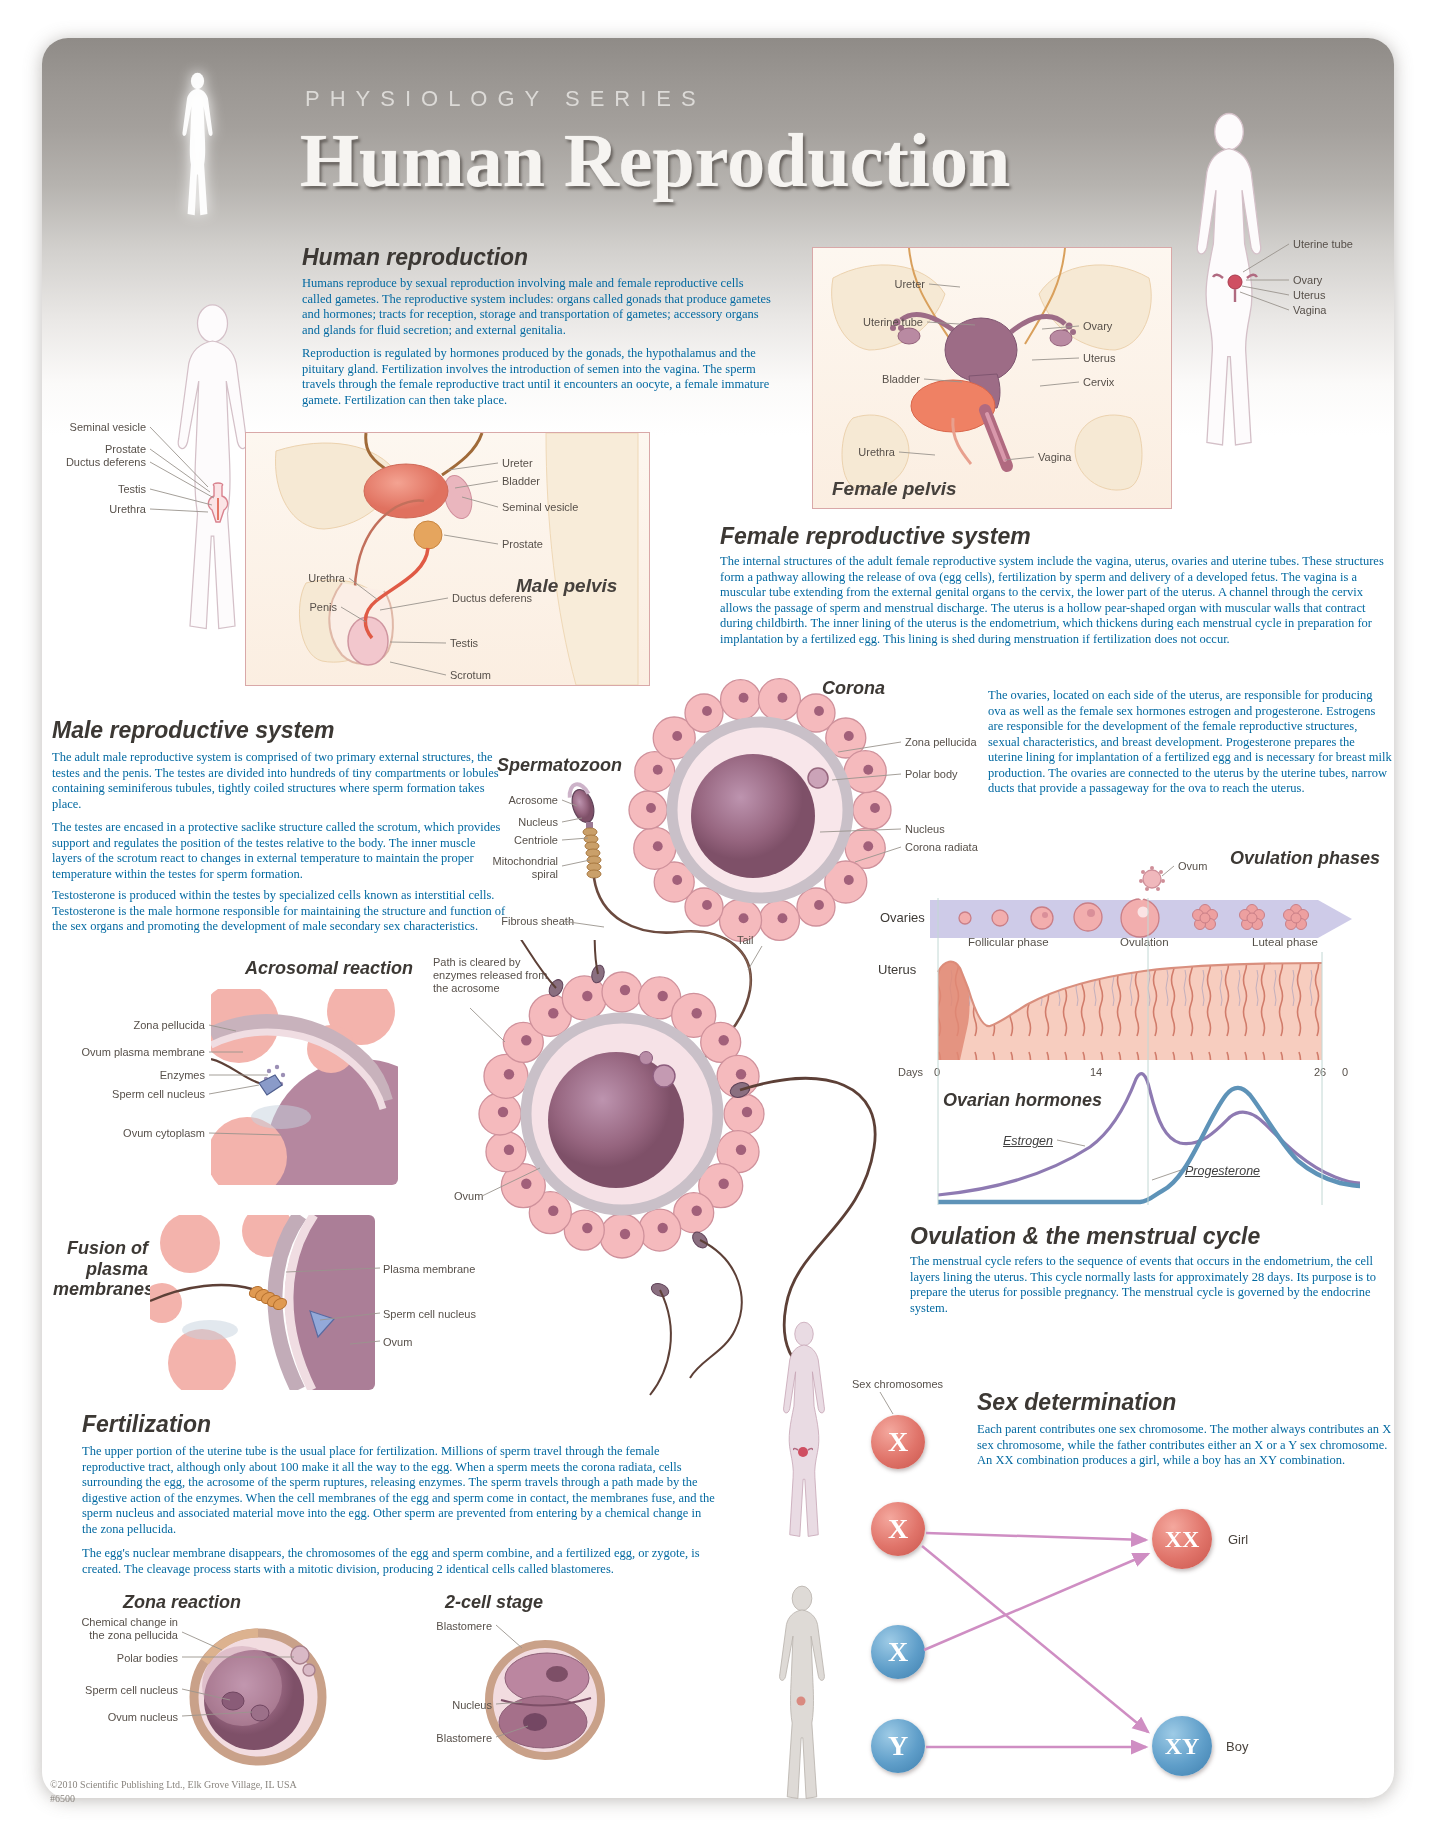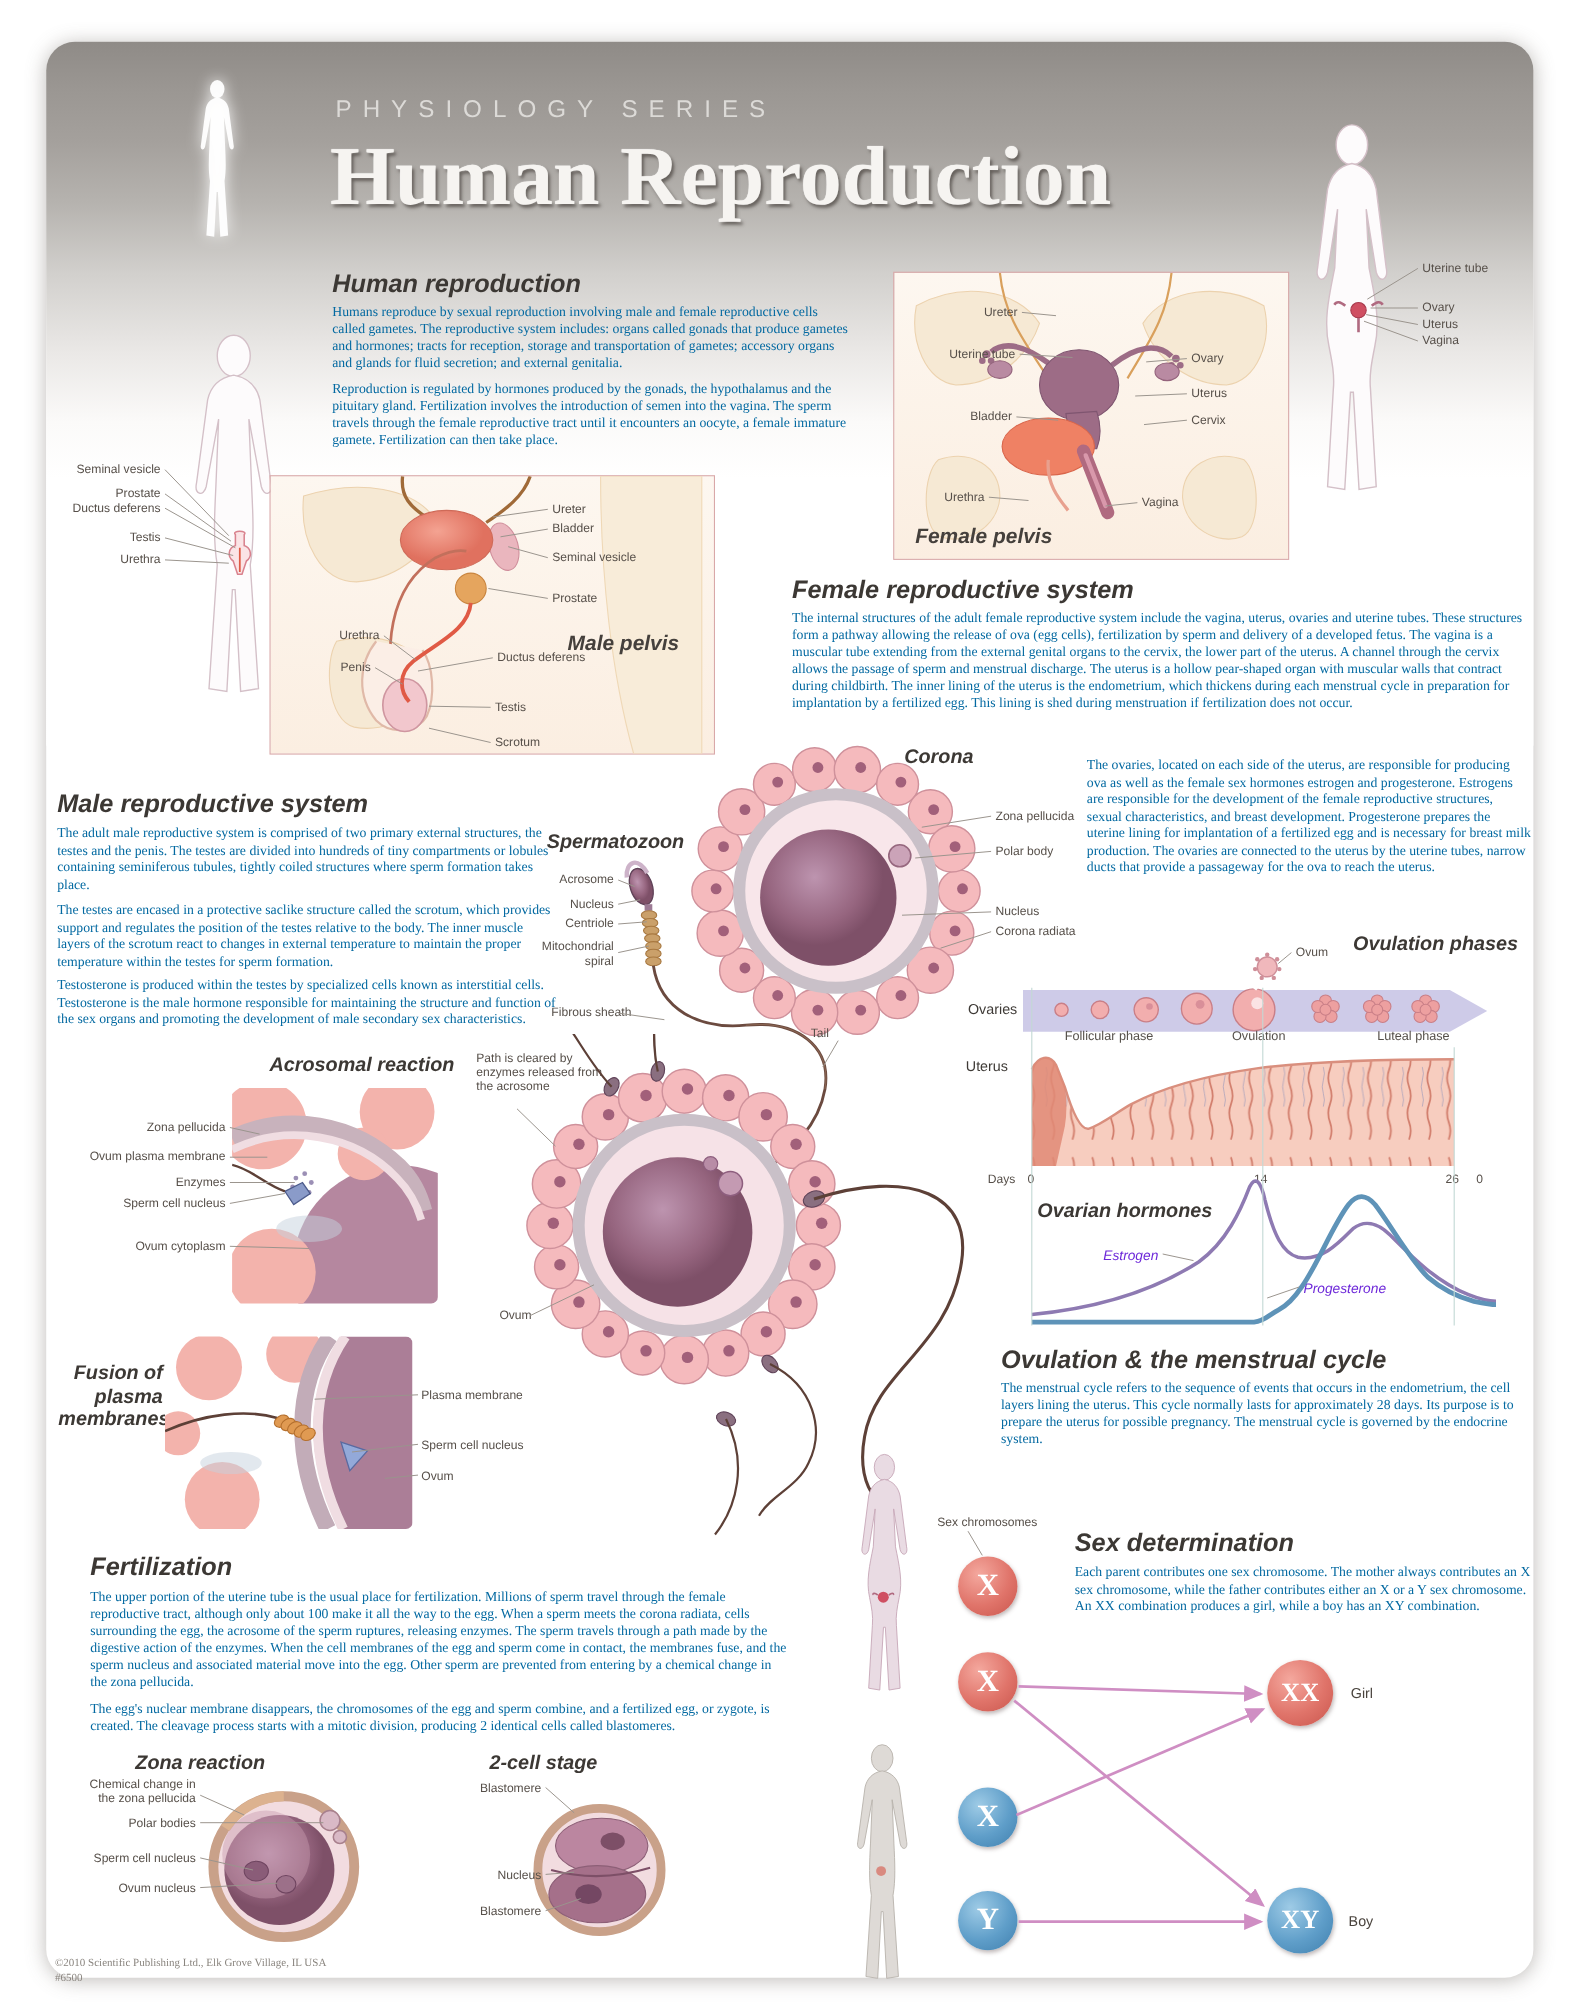--- a/index.html
+++ b/index.html
@@ -14,21 +14,21 @@
   .h1{font:bold italic 23px/1.12 "Liberation Sans",sans-serif;color:#3c3834;}
   .h2{font:bold italic 18px/1.15 "Liberation Sans",sans-serif;color:#3c3834;}
   .cap{font:bold italic 19px/1.1 "Liberation Sans",sans-serif;color:#45403c;}
   .para{font:12.5px/15.5px "Liberation Serif",serif;color:#0369a1;}
   .lbl{font:11px/1.2 "Liberation Sans",sans-serif;color:#57504a;white-space:nowrap;}
   .lblw{white-space:normal;}
   .r{transform:translateX(-100%);text-align:right;}
   .tick{font:11px "Liberation Sans",sans-serif;color:#57504a;}
   .axis-name{font:13px "Liberation Sans",sans-serif;color:#3e3a36;}
   .phase{font:11.5px "Liberation Sans",sans-serif;color:#55504a;white-space:nowrap;}
-  .hormone-lbl{font:italic 12.5px "Liberation Sans",sans-serif;color:#6d28d9;white-space:nowrap;}
+  .hormone-lbl{font:italic 12.5px "Liberation Sans",sans-serif;color:#404040;white-space:nowrap;text-decoration:underline;}
   .series{font:22px "Liberation Sans",sans-serif;letter-spacing:10px;color:#dcdad7;}
   .title{font:bold 76px/1 "Liberation Serif",serif;color:#f6f4f1;
          text-shadow:2px 3px 3px rgba(62,56,50,.65),0 0 1px #ffffff;}
   .chrom{position:absolute;border-radius:50%;display:flex;align-items:center;justify-content:center;
          font:bold 28px "Liberation Serif",serif;color:#fff;box-shadow:1px 2px 4px rgba(90,70,70,.4);}
   .chrom.red{background:radial-gradient(circle at 35% 30%,#f4a89e,#e0746a 55%,#c9554c);}
   .chrom.blue{background:radial-gradient(circle at 35% 30%,#9ecbe6,#5f9ec9 55%,#3f7fae);}
   .chrom.big{font-size:24px;}
   .gb{font:13px "Liberation Sans",sans-serif;color:#4a443e;text-align:center;}
   .ld{stroke:#9a948d;stroke-width:0.9;}
@@ -300,21 +300,21 @@
     </pattern>
   </defs>
   <path d="M8 108 L8 20 C14 8 24 6 30 16 L38 36 C44 56 52 76 60 74 C72 70 84 60 98 52 C124 38 164 26 214 19 C264 13 314 11 392 11 L392 108 Z" fill="#f7cdbf"></path>
   <path d="M8 108 L8 20 C14 8 24 6 30 16 L38 36 C44 56 52 76 60 74 C72 70 84 60 98 52 C124 38 164 26 214 19 C264 13 314 11 392 11 L392 108 Z" fill="url(#endo)"></path>
   <path d="M8 20 C14 8 24 6 30 16 L38 36 C44 56 52 76 60 74 C72 70 84 60 98 52 C124 38 164 26 214 19 C264 13 314 11 392 11" fill="none" stroke="#d98f7e" stroke-width="2.2"></path>
   <path d="M8 108 L8 20 C14 8 24 6 30 16 L38 36 C40 48 40 60 38 72 L30 108 Z" fill="#e08a76" opacity="0.85"></path>
 </svg>
 
 <div class="abs tick" style="left:898px;top:1066px">Days</div>
 <div class="abs tick" style="left:934px;top:1066px">0</div>
-<div class="abs tick" style="left:1140px;top:1066px">14</div>
+<div class="abs tick" style="left:1090px;top:1066px">14</div>
 <div class="abs tick" style="left:1314px;top:1066px">26</div>
 <div class="abs tick" style="left:1342px;top:1066px">0</div>
 
 <div class="abs h2" style="left:943px;top:1090px">Ovarian hormones</div>
 <div class="abs hormone-lbl r" style="left:1053px;top:1134px">Estrogen</div>
 <div class="abs hormone-lbl" style="left:1185px;top:1164px">Progesterone</div>
 <svg class="abs" style="left:930px;top:1065px" width="430" height="142" viewBox="0 0 430 142">
   <path d="M8 130 C70 124 120 108 160 82 C185 64 198 35 206 14 C211 4 216 8 220 26 C228 58 236 74 250 78 C272 82 288 64 300 52 C310 44 322 46 334 58 C352 76 375 100 405 112 C415 116 425 118 430 118" fill="none" stroke="#8e7ab2" stroke-width="3.2"></path>
   <path d="M8 137 L210 137 C220 136 224 130 232 126 C240 122 246 116 254 104 C268 84 282 48 296 30 C304 20 312 21 320 30 C334 48 350 78 368 96 C382 108 395 114 410 118 C420 120 426 121 430 121" fill="none" stroke="#5e93b8" stroke-width="4.4"></path>
 </svg>

